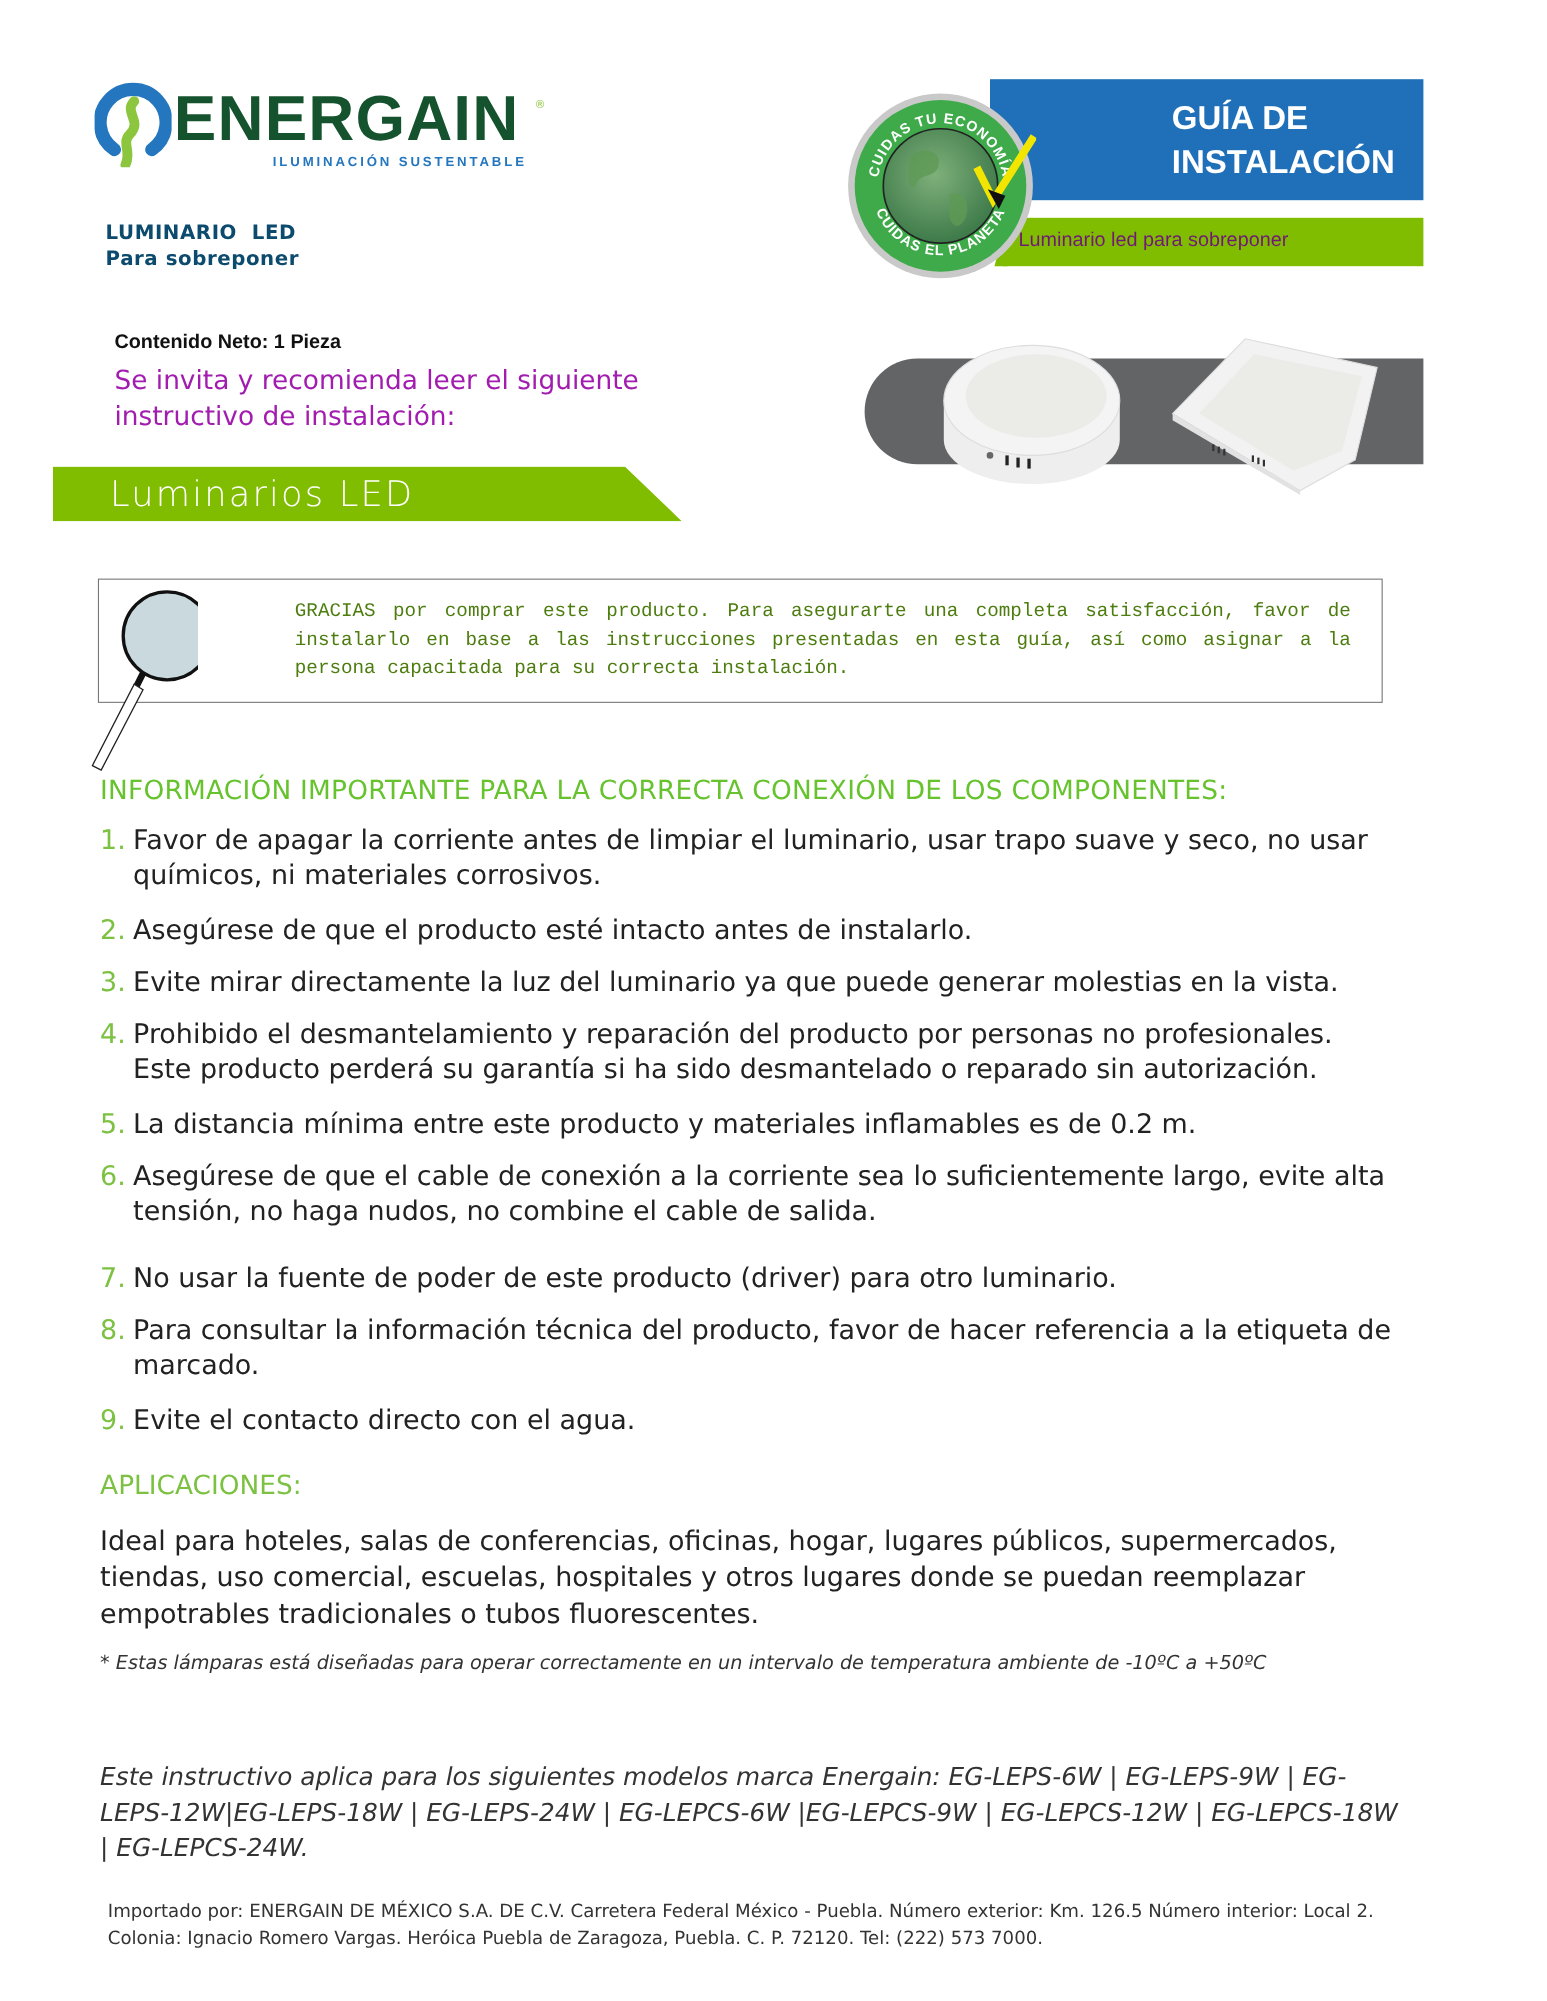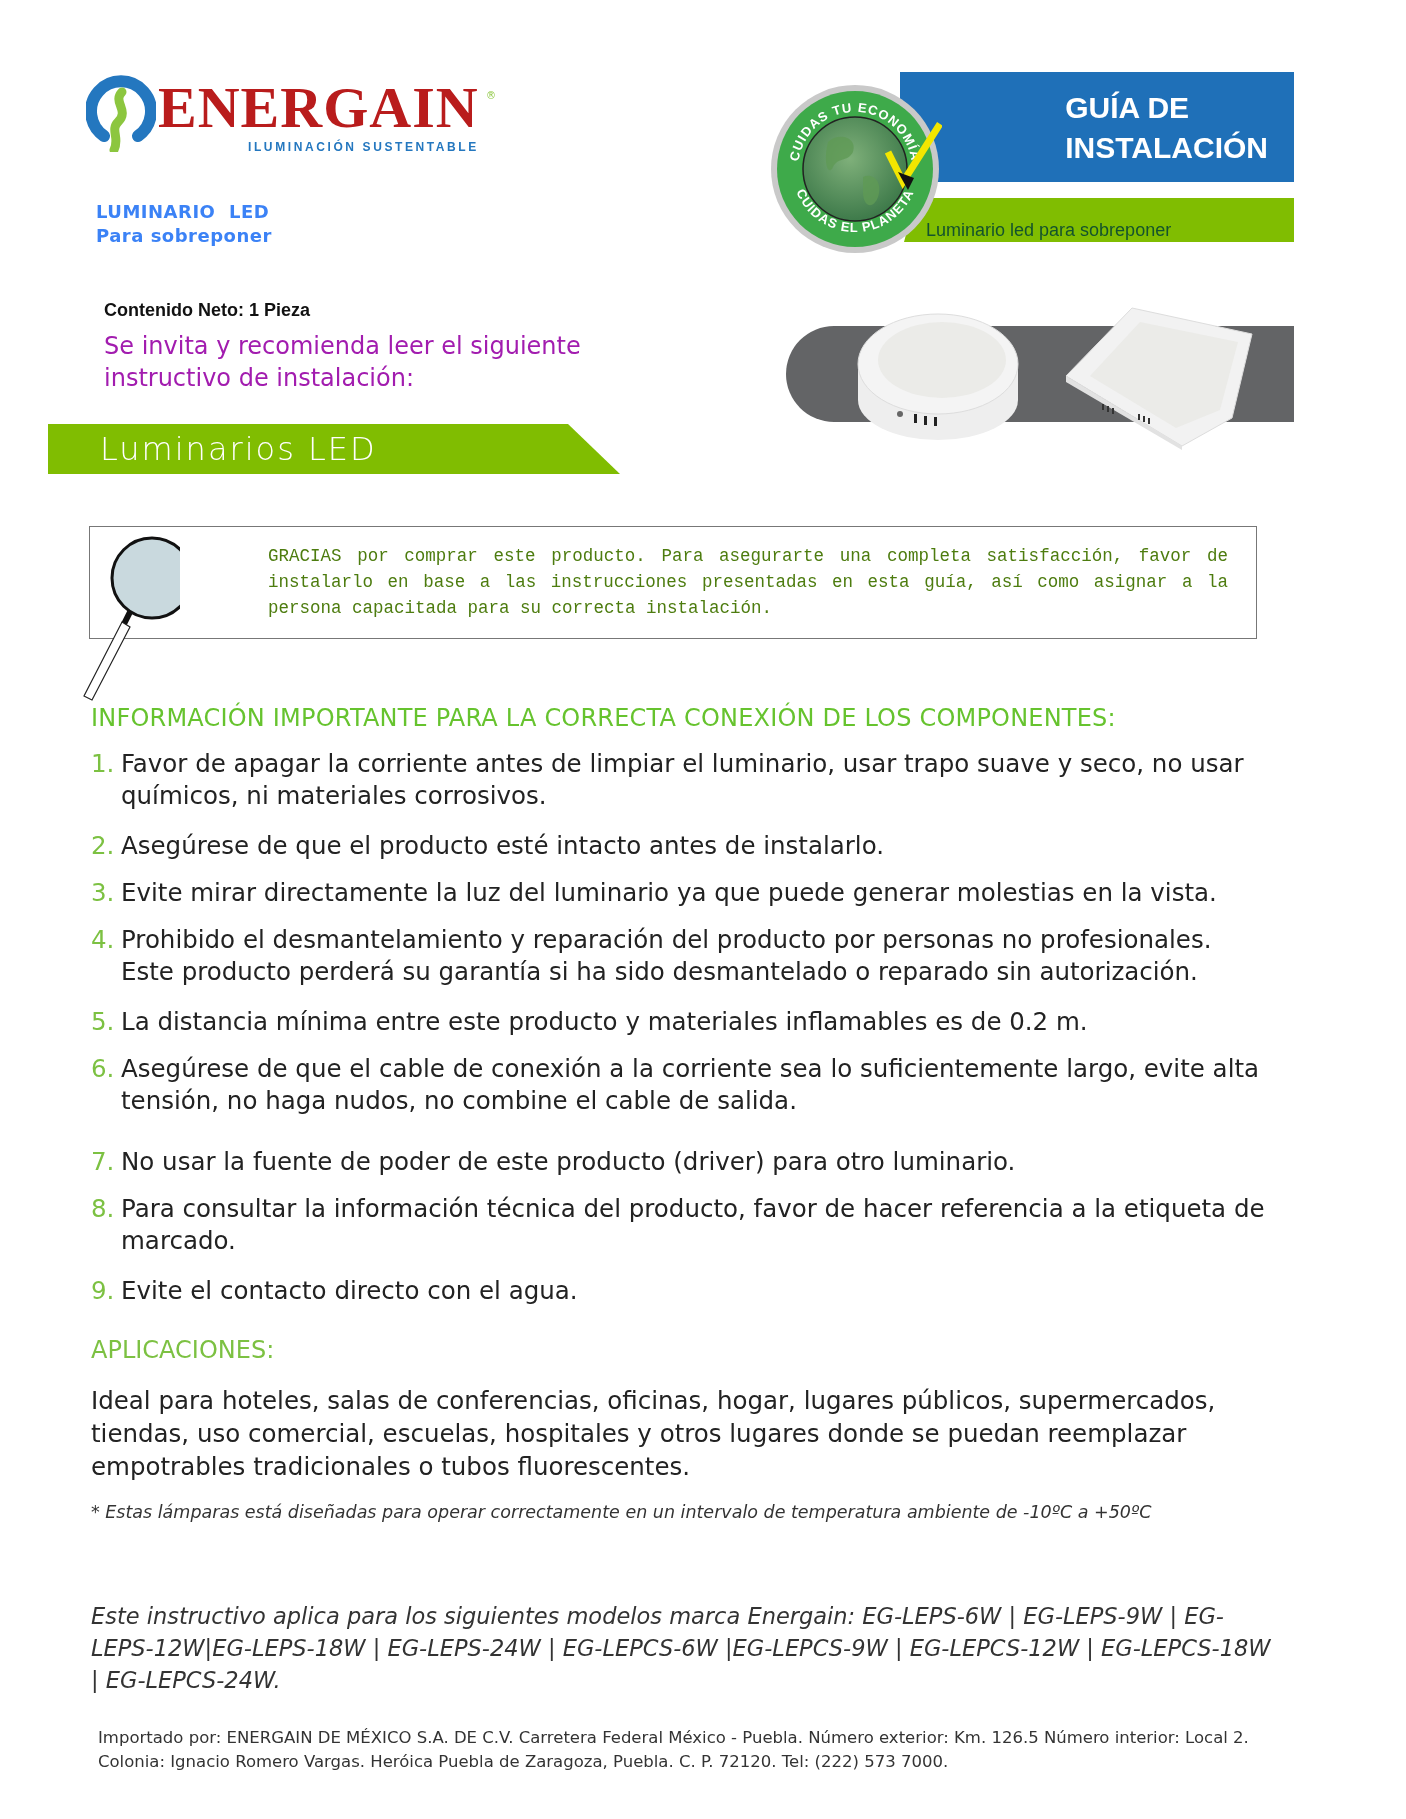--- a/index.html
+++ b/index.html
@@ -2,32 +2,32 @@
 <html><head>
 <meta charset="utf-8">
 <style>
   * { box-sizing: border-box; margin: 0; padding: 0; }
   html, body { width: 1406px; height: 1819px; background: #ffffff; overflow: hidden; }
   body { position: relative; font-family: "DejaVu Sans", sans-serif; color: #222; }
 
   
   .logo { position: absolute; left: 86px; top: 72px; width: 420px; height: 90px; }
   .logo-mark { position: absolute; left: 0; top: 2px; width: 70px; height: 78px; }
-  .logo-word { position: absolute; left: 72px; top: 6px; font-family: Liberation Serif, serif; font-size: 58px; font-weight: bold; color: #b91c1c; letter-spacing: 1px; line-height: 60px; }
+  .logo-word { position: absolute; left: 72px; top: 6px; font-family: Liberation Sans, sans-serif; font-size: 58px; font-weight: bold; color: #14532d; letter-spacing: 1px; line-height: 60px; }
   .logo-reg { position: absolute; left: 400px; top: 18px; font-size: 10px; color: #8cc63f; }
   .logo-tag { position: absolute; left: 162px; top: 68px; font-family: "Liberation Sans", sans-serif; font-size: 12px; font-weight: bold; color: #2477bf; letter-spacing: 2.6px; text-align: right; }
 
-  .product-title { position: absolute; left: 96px; top: 200px; font-family: "DejaVu Sans", sans-serif; font-size: 18px; font-weight: bold; color: #3b82f6; line-height: 24px; letter-spacing: 0.5px; }
+  .product-title { position: absolute; left: 96px; top: 200px; font-family: "DejaVu Sans", sans-serif; font-size: 18px; font-weight: bold; color: #0c4a6e; line-height: 24px; letter-spacing: 0.5px; }
 
   
   .badge { position: absolute; left: 768px; top: 82px; width: 174px; height: 174px; }
   .guide-blue { position: absolute; left: 900px; top: 72px; width: 394px; height: 110px; background: #1f70b8; border-top-left-radius: 0; }
   .guide-title { position: absolute; right: 26px; top: 16px; color: #fff; font-family: "Liberation Sans", sans-serif; font-weight: bold; font-size: 30px; line-height: 40px; }
   .guide-green { position: absolute; left: 912px; top: 198px; width: 382px; height: 44px; background: #80bd01; }
-  .guide-green-text { position: absolute; left: 14px; top: 10px; color: #14532d; font-family: "Liberation Sans", sans-serif; font-size: 18px; margin-top: 12px; }
+  .guide-green-text { position: absolute; left: 14px; top: 10px; color: #701a75; font-family: "Liberation Sans", sans-serif; font-size: 18px; }
   .guide-green-cut { position: absolute; left: 904px; top: 198px; width: 0; height: 0; border-top: 44px solid transparent; border-right: 12px solid #80bd01; }
 
   .net-content { position: absolute; left: 104px; top: 284px; font-family: "Liberation Sans", sans-serif; font-weight: bold; font-size: 18px; color: #111; margin-top: 16px; }
   .intro { position: absolute; left: 104px; top: 330px; width: 560px; font-family: "DejaVu Sans", sans-serif; font-size: 24px; line-height: 32px; color: #a21caf; }
 
   .led-banner { position: absolute; left: 48px; top: 424px; width: 572px; height: 50px; background: #80bd01; clip-path: polygon(0 0, 520px 0, 572px 50px, 0 50px); }
   .led-banner-text { position: absolute; left: 52px; top: 6px; color: #fff; font-family: "DejaVu Sans", sans-serif; font-size: 32px; letter-spacing: 2px; font-weight: 300; }
 
   
   .prod-band { position: absolute; left: 786px; top: 326px; width: 508px; height: 96px; background: #636466; border-top-left-radius: 48px; border-bottom-left-radius: 48px; }

